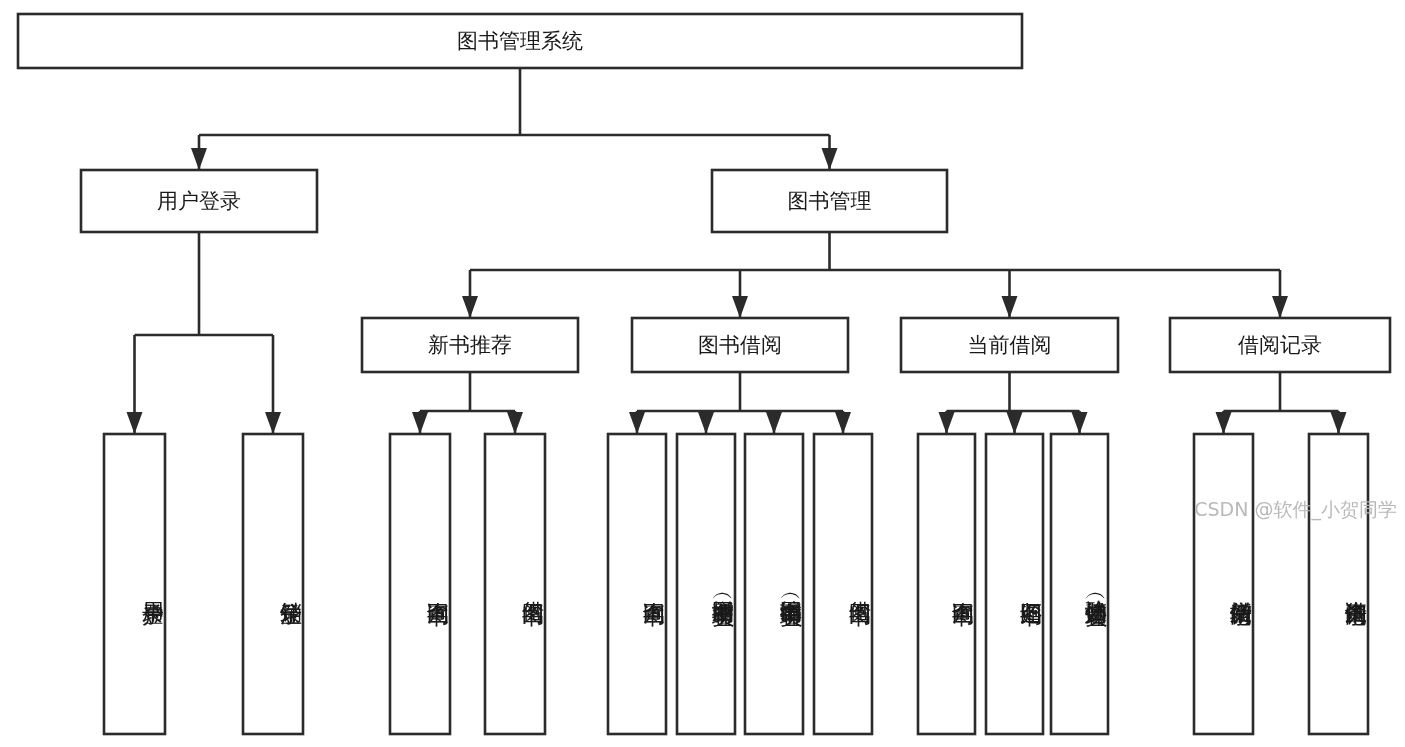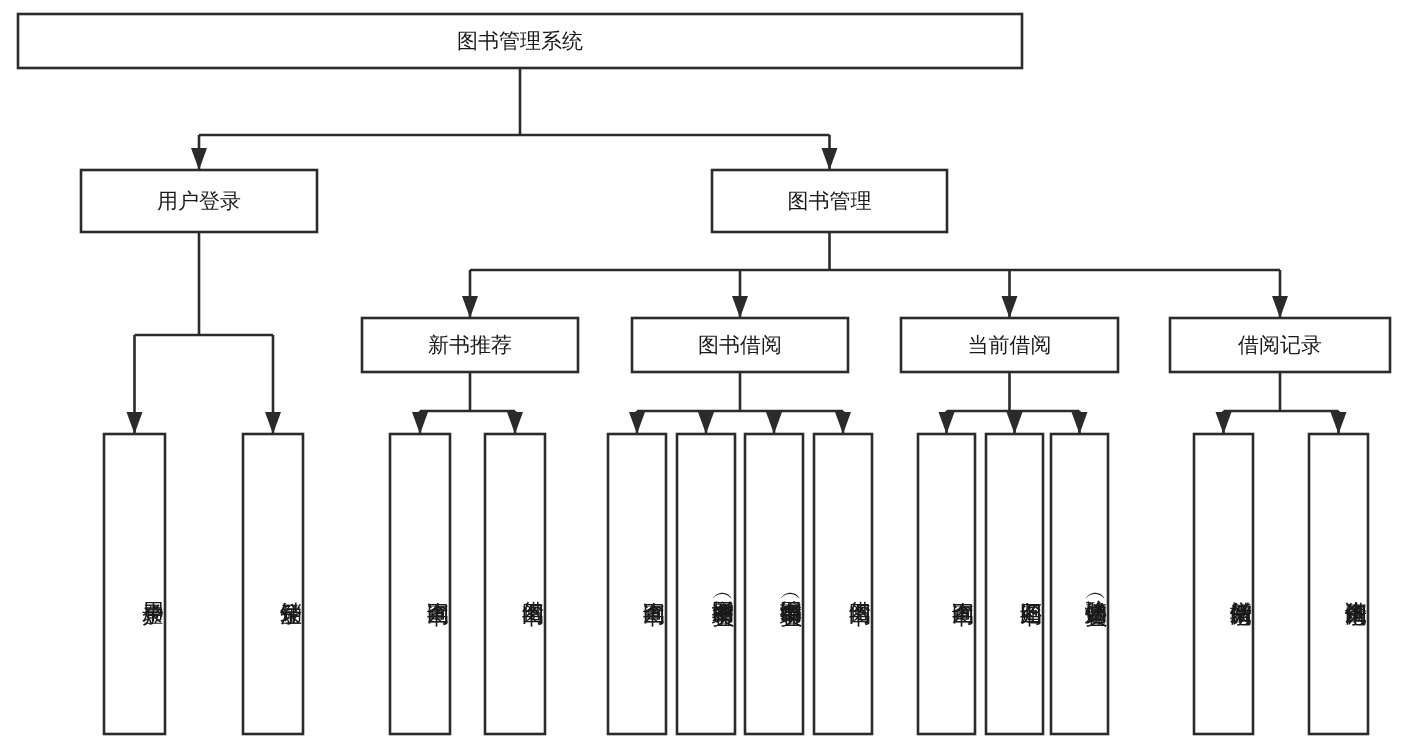--- a/index.html
+++ b/index.html
@@ -168,13 +168,14 @@
       <div class="node-label-v" style="left: 608px; top: 448px; width: 58px; height: 276px;">查询图书</div>
       <div class="node-label-v" style="left: 677px; top: 448px; width: 58px; height: 276px;">新增图书（管理员）</div>
       <div class="node-label-v" style="left: 745px; top: 448px; width: 58px; height: 276px;">编辑图书（管理员）</div>
       <div class="node-label-v" style="left: 814px; top: 448px; width: 58px; height: 276px;">借阅图书</div>
       <div class="node-label-v" style="left: 918px; top: 448px; width: 57px; height: 276px;">查询图书</div>
       <div class="node-label-v" style="left: 986px; top: 448px; width: 57px; height: 276px;">归还图书</div>
       <div class="node-label-v" style="left: 1051px; top: 448px; width: 57px; height: 276px;">确认归还（管理员）</div>
       <div class="node-label-v" style="left: 1194px; top: 448px; width: 59px; height: 276px;">新增借阅记录</div>
       <div class="node-label-v" style="left: 1309px; top: 448px; width: 59px; height: 276px;">查询借阅记录</div>
     </div>
+  <div class="watermark">CSDN @软件_小贺同学</div>
 </div>
 
 </body></html>

